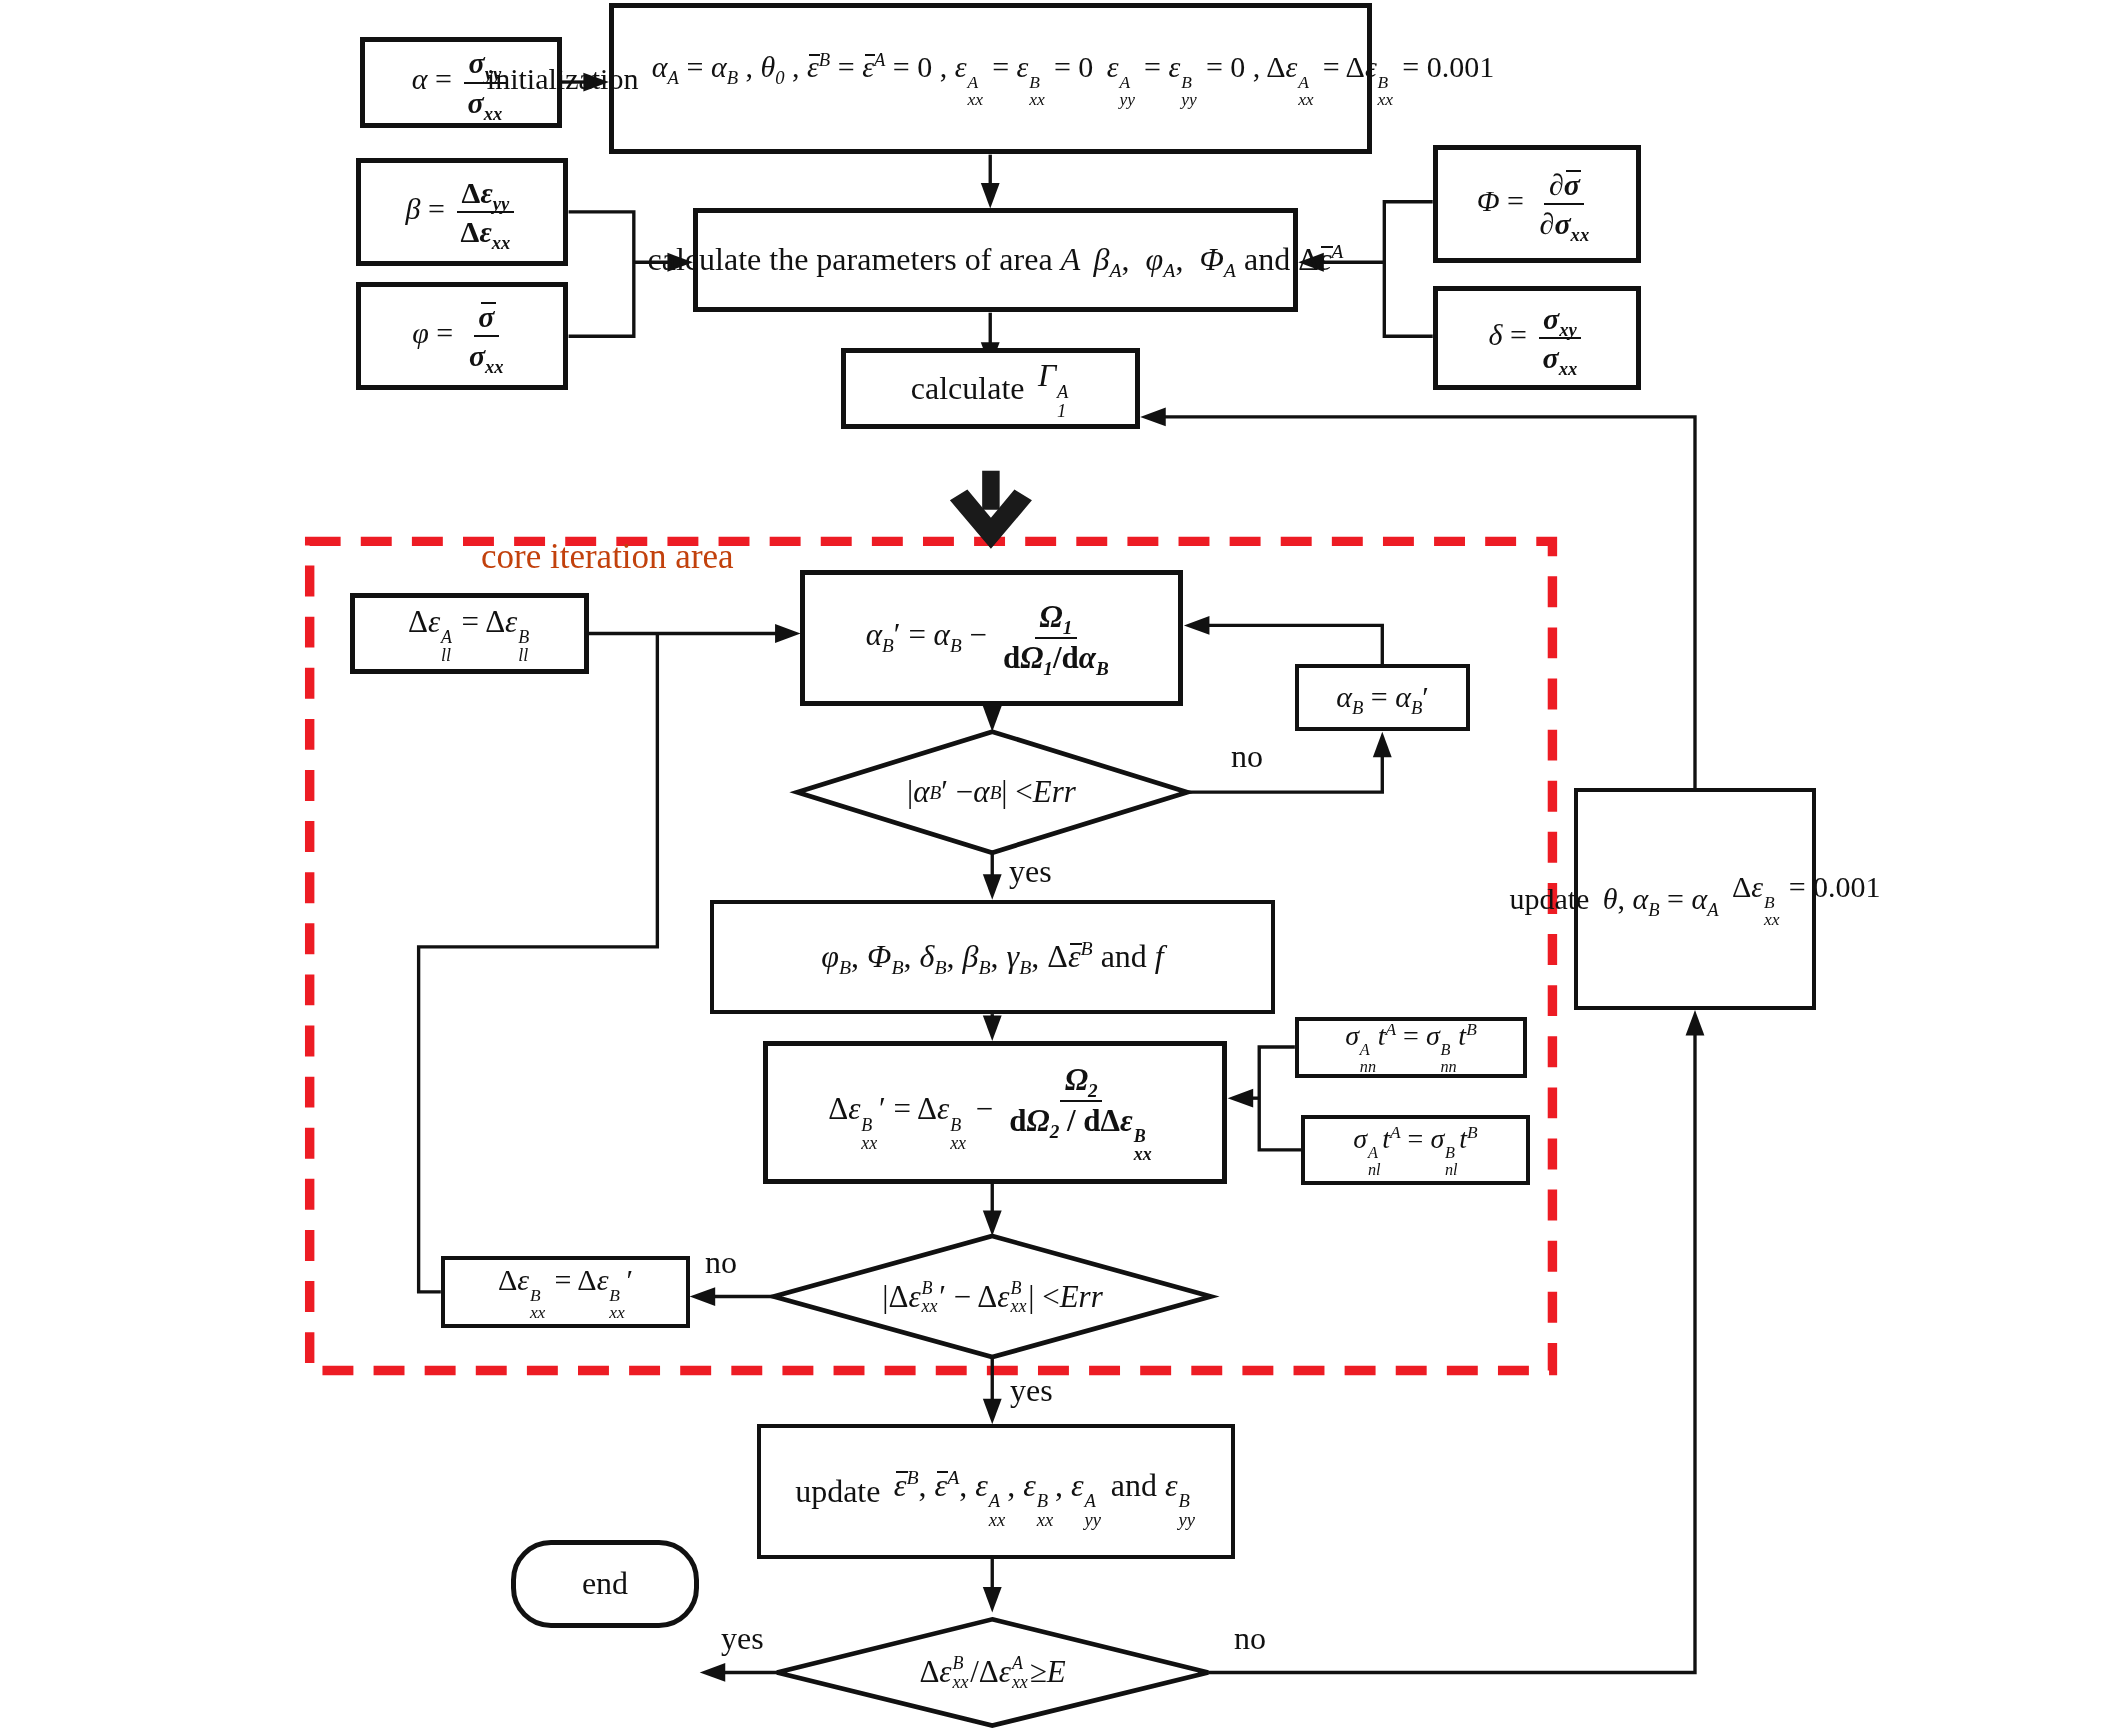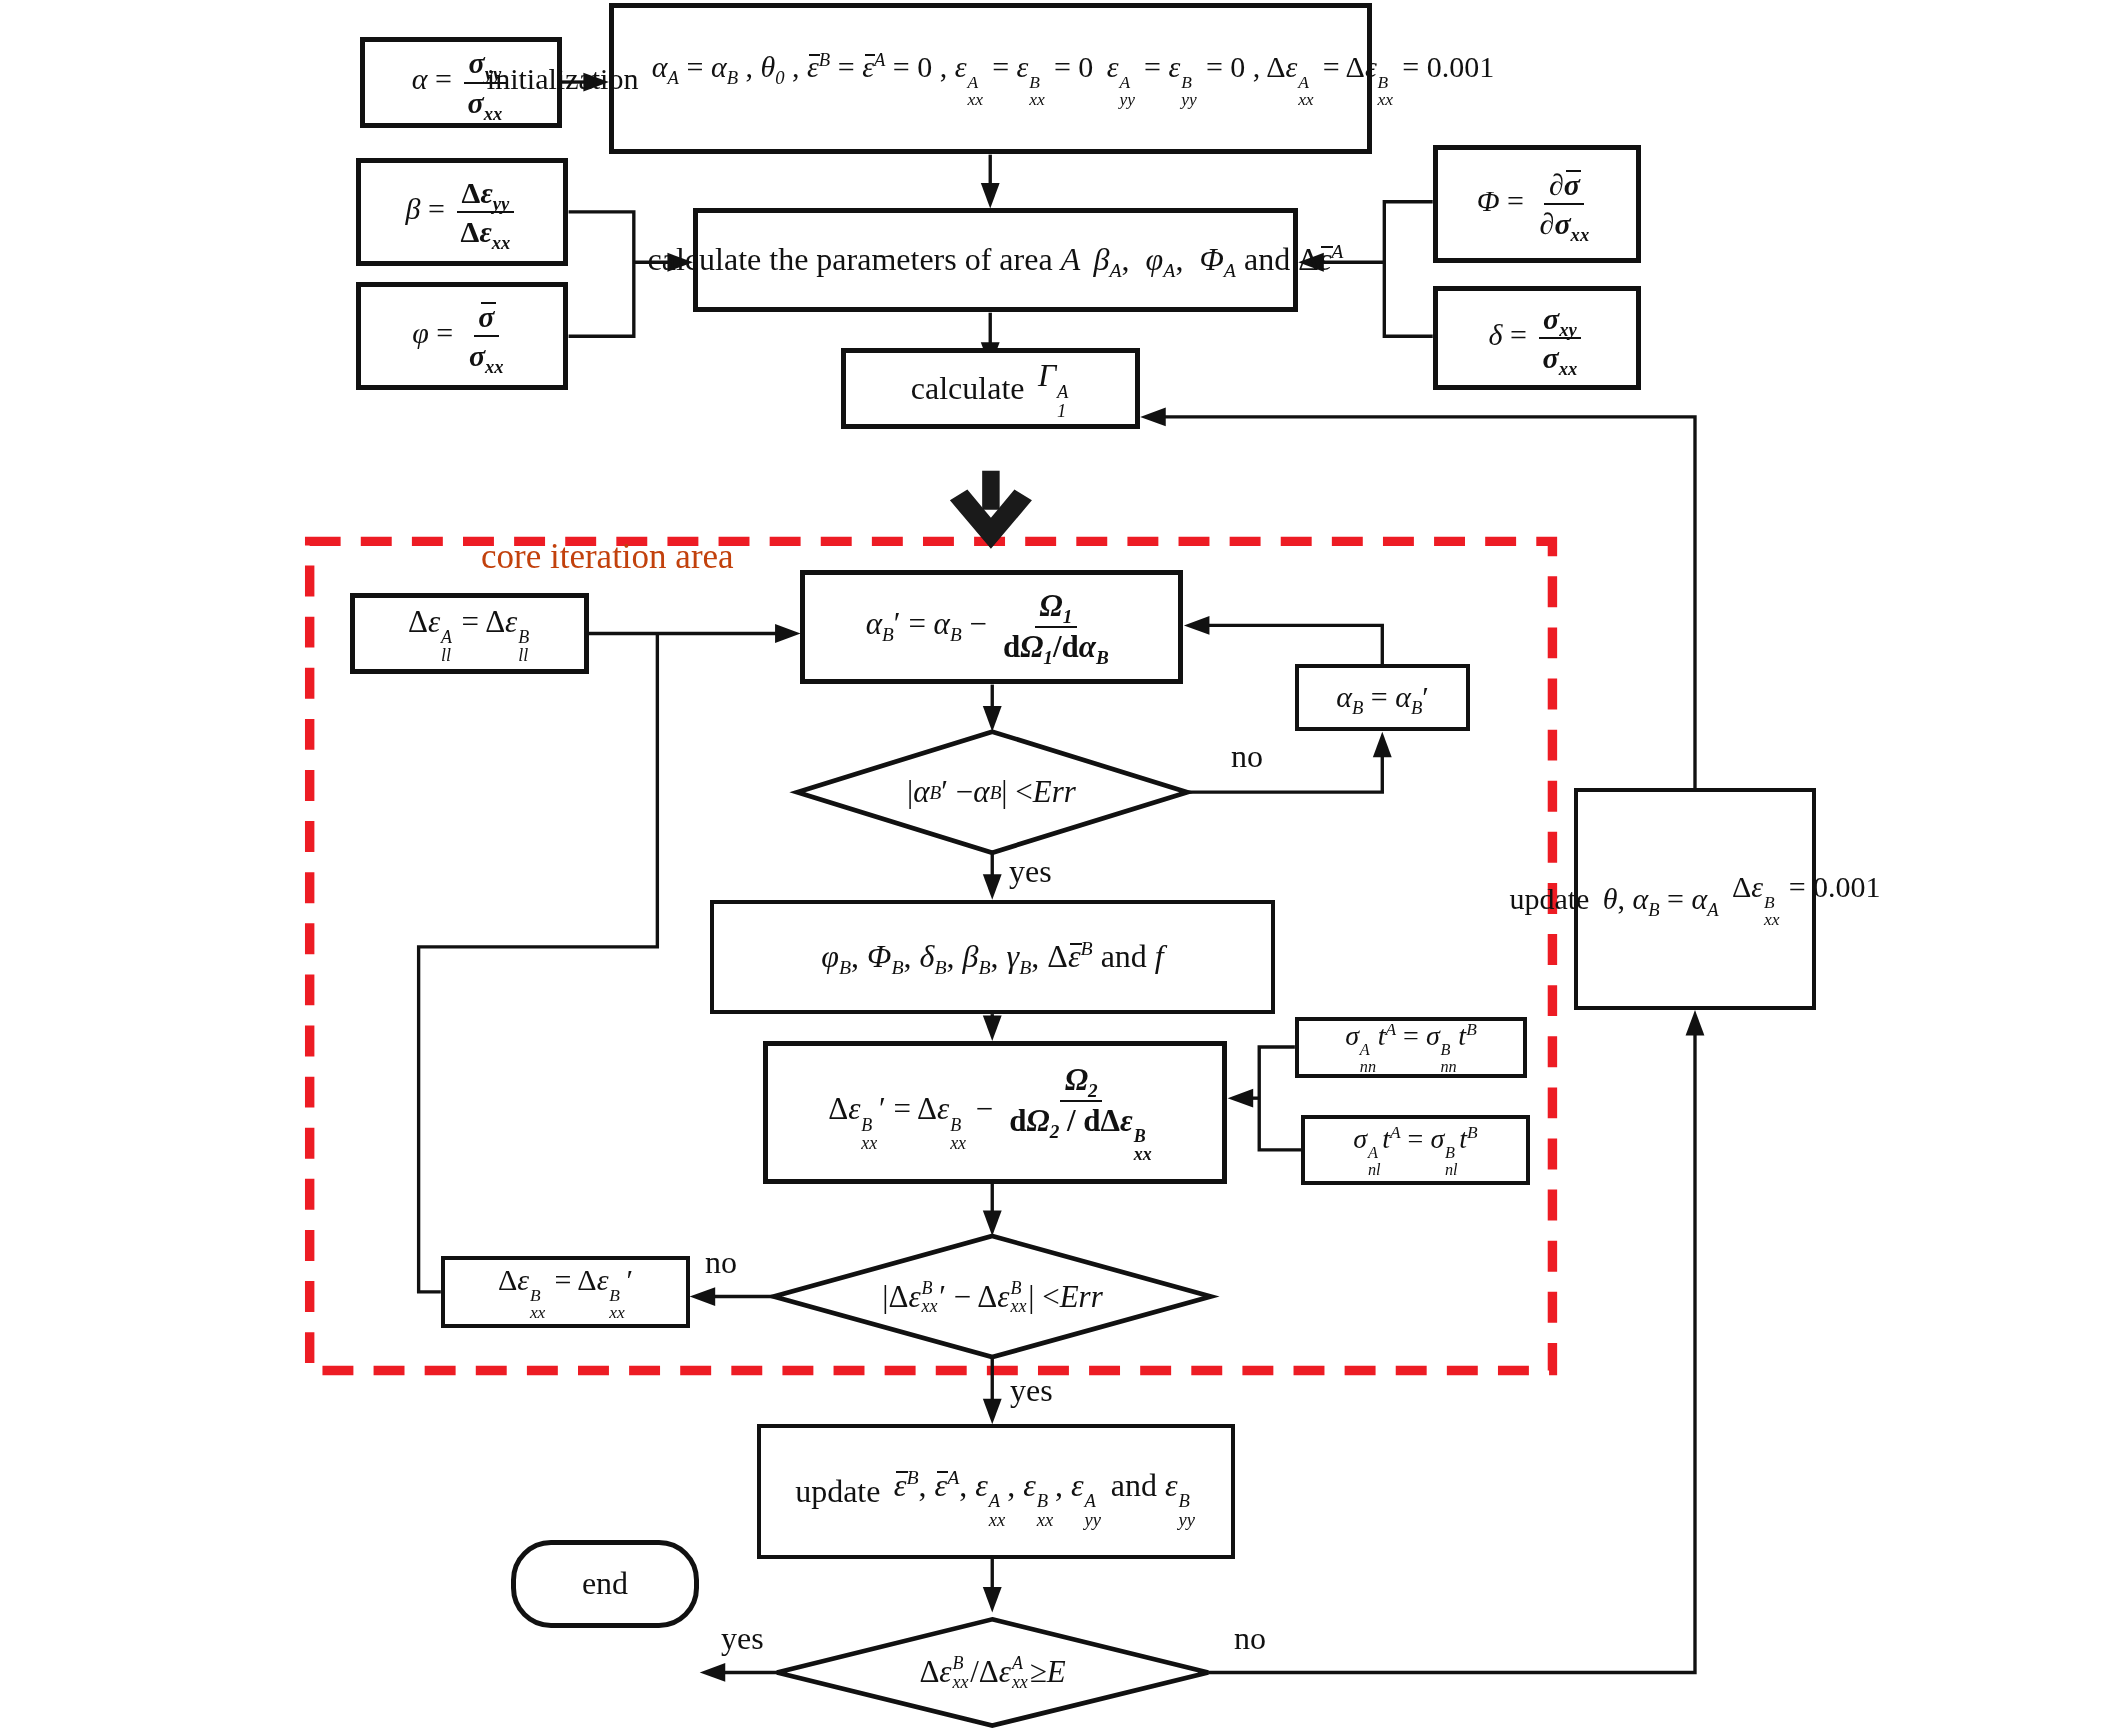--- a/index.html
+++ b/index.html
@@ -172,21 +172,21 @@
   <div class="box" style="left:350px;top:593px;width:239px;height:81px;font-size:31px">
     <div class="m">Δ<i>ε</i><span class="ss">
           <i>A</i>
           <i>ll</i>
         </span> = Δ<i>ε</i><span class="ss">
           <i>B</i>
           <i>ll</i>
         </span></div>
   </div>
 
-  <div class="box" style="left:800px;top:570px;width:383px;height:114px;font-size:31px">
+  <div class="box" style="left:800px;top:570px;width:383px;height:136px;font-size:31px">
     <div class="m"><i>α</i><sub>B</sub>′ = <i>α</i><sub>B</sub> − <span class="fr">
           <span><i>Ω</i><sub>1</sub></span>
           <span>d<i>Ω</i><sub>1</sub>/d<i>α</i><sub>B</sub></span>
         </span></div>
   </div>
 
   <div class="box" style="left:1295px;top:664px;width:175px;height:67px;font-size:30px;border-width:4px">
     <div class="m"><i>α</i><sub>B</sub> = <i>α</i><sub>B</sub>′</div>
   </div>
 

